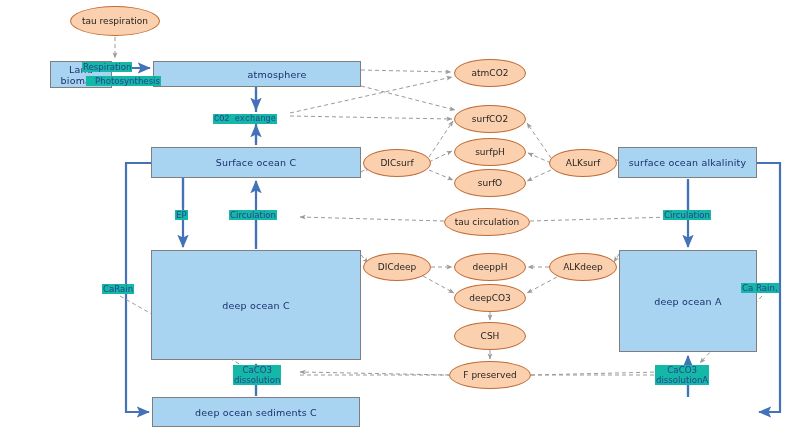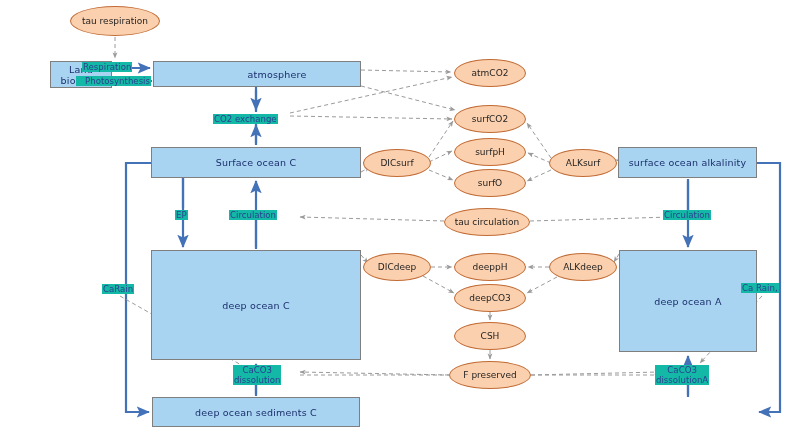--- a/index.html
+++ b/index.html
@@ -110,22 +110,22 @@
   <div class="node ell" style="left:549px;top:149px;width:68px;height:28px;">ALKsurf</div>
   <div class="node ell" style="left:444px;top:208px;width:86px;height:28px;">tau circulation</div>
   <div class="node ell" style="left:363px;top:253px;width:68px;height:28px;">DICdeep</div>
   <div class="node ell" style="left:454px;top:253px;width:72px;height:28px;">deeppH</div>
   <div class="node ell" style="left:549px;top:253px;width:68px;height:28px;">ALKdeep</div>
   <div class="node ell" style="left:454px;top:284px;width:72px;height:28px;">deepCO3</div>
   <div class="node ell" style="left:454px;top:322px;width:72px;height:28px;">CSH</div>
   <div class="node ell" style="left:449px;top:361px;width:82px;height:28px;">F preserved</div>
 
   <div class="elabel" style="left:82px;top:62px;">Respiration</div>
-  <div class="elabel" style="left:76px;top:76px;padding-left:9px;">Photosynthesis</div>
-  <div class="elabel" style="left:213px;top:114px;">CO2 exchange</div>
+  <div class="elabel" style="left:86px;top:76px;padding-left:9px;">Photosynthesis</div>
+  <div class="elabel" style="left:213px;top:114px;font-family:Liberation Mono, monospace;">CO2 exchange</div>
   <div class="elabel" style="left:175px;top:210px;">EP</div>
   <div class="elabel" style="left:229px;top:210px;">Circulation</div>
   <div class="elabel" style="left:663px;top:210px;">Circulation</div>
   <div class="elabel" style="left:102px;top:284px;">CaRain</div>
   <div class="elabel" style="left:741px;top:283px;">Ca Rain,</div>
   <div class="elabel" style="left:233px;top:365px;">CaCO3
 dissolution</div>
   <div class="elabel" style="left:655px;top:365px;">CaCO3
 dissolutionA</div>
 

